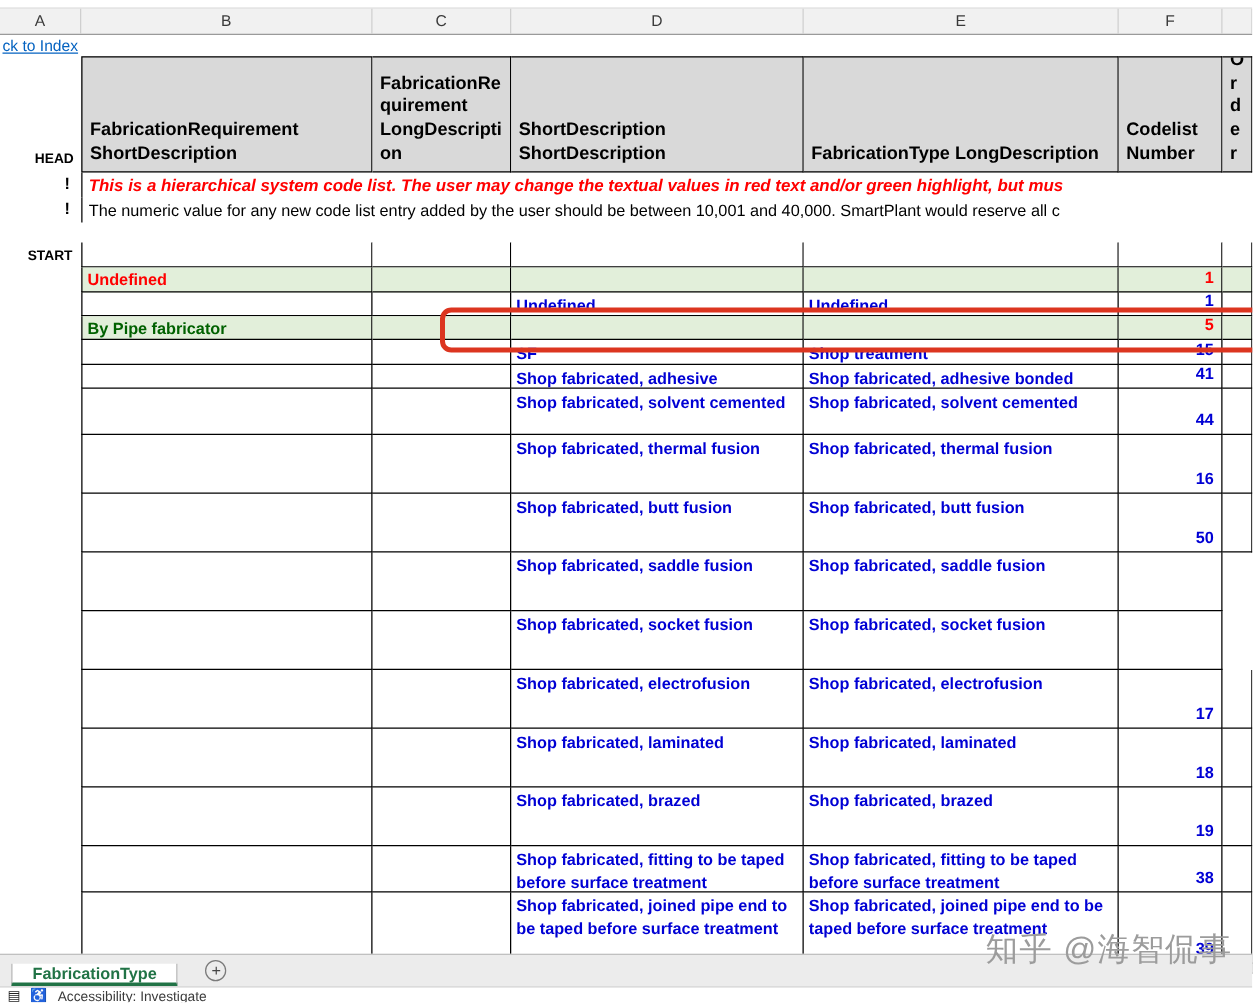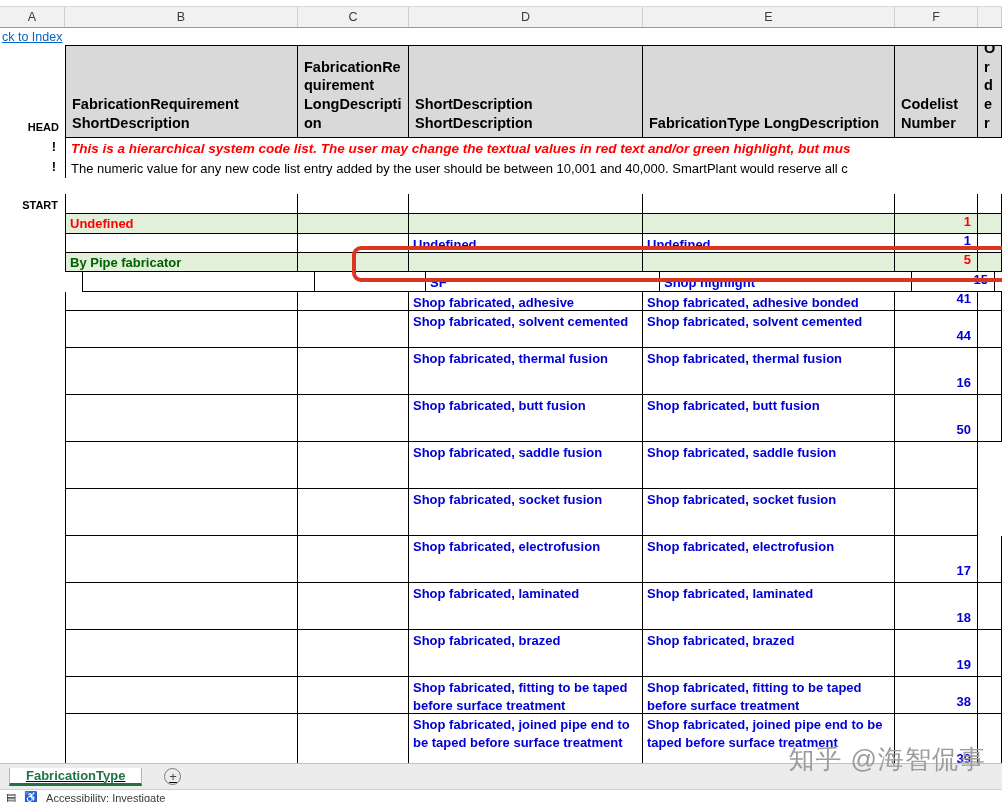--- a/index.html
+++ b/index.html
@@ -55,21 +55,21 @@
   .trow.group-green .cb { color:var(--group_green_text); }
   .trow.group-green .cf { color:var(--warn_red); }
   .trow.item .cd, .trow.item .ce, .trow.item .cf { color:var(--data_blue); }
 
   
   .annotation { position:absolute; left:352px; top:246px; width:700px; height:36px;
     border:4px solid var(--annotation_red); border-radius:9px; pointer-events:none; }
 
   
   .tabbar { position:absolute; left:0; top:763px; width:1002px; height:26px; background:#ececec;
-    border-top:1px solid #c0c0c0; display:flex; align-items:center;text-decoration:underline; }
+    border-top:1px solid #c0c0c0; display:flex; align-items:flex-end; }
   .tab-notch { width:9px; background:#1a4d2e; }
   .tab { background:#fff; border-right:1px solid #b5b5b5; border-left:1px solid #b5b5b5;
     border-bottom:3px solid var(--accent_green); color:var(--accent_green); font-weight:bold; font-size:13px;
     display:flex; align-items:center; padding:0 16px; cursor:pointer; }
   .add-tab { width:17px; height:17px; border:1px solid #7a7a7a; border-radius:50%; color:#444;
     display:flex; align-items:center; justify-content:center; font-size:13px; margin:auto 0 auto 22px; cursor:pointer; }
 
   
   .statusbar { position:absolute; left:0; top:789px; width:1002px; height:13px; background:#fff;
     border-top:1px solid #d0d0d0; display:flex; align-items:flex-start; gap:8px; padding:2px 0 0 6px;
@@ -151,26 +151,26 @@
     </div>
       <div class="grid-row trow group-green" style="height: 19px;">
       <div class="cell ca"></div>
       <div class="cell cb">By Pipe fabricator</div>
       <div class="cell cc"></div>
       <div class="cell cd"></div>
       <div class="cell ce"></div>
       <div class="cell cf">5</div>
       <div class="cell cg"></div>
     </div>
-      <div class="grid-row trow item" style="height: 20px; padding-left: 17px;">
+      <div class="grid-row trow item" style="height: 20px;">
       <div class="cell ca"></div>
       <div class="cell cb"></div>
       <div class="cell cc"></div>
       <div class="cell cd">SF</div>
-      <div class="cell ce">Shop highlight</div>
+      <div class="cell ce">Shop treatment</div>
       <div class="cell cf">15</div>
       <div class="cell cg"></div>
     </div>
       <div class="grid-row trow item" style="height: 19px;">
       <div class="cell ca"></div>
       <div class="cell cb"></div>
       <div class="cell cc"></div>
       <div class="cell cd">Shop fabricated, adhesive</div>
       <div class="cell ce">Shop fabricated, adhesive bonded</div>
       <div class="cell cf">41</div>

